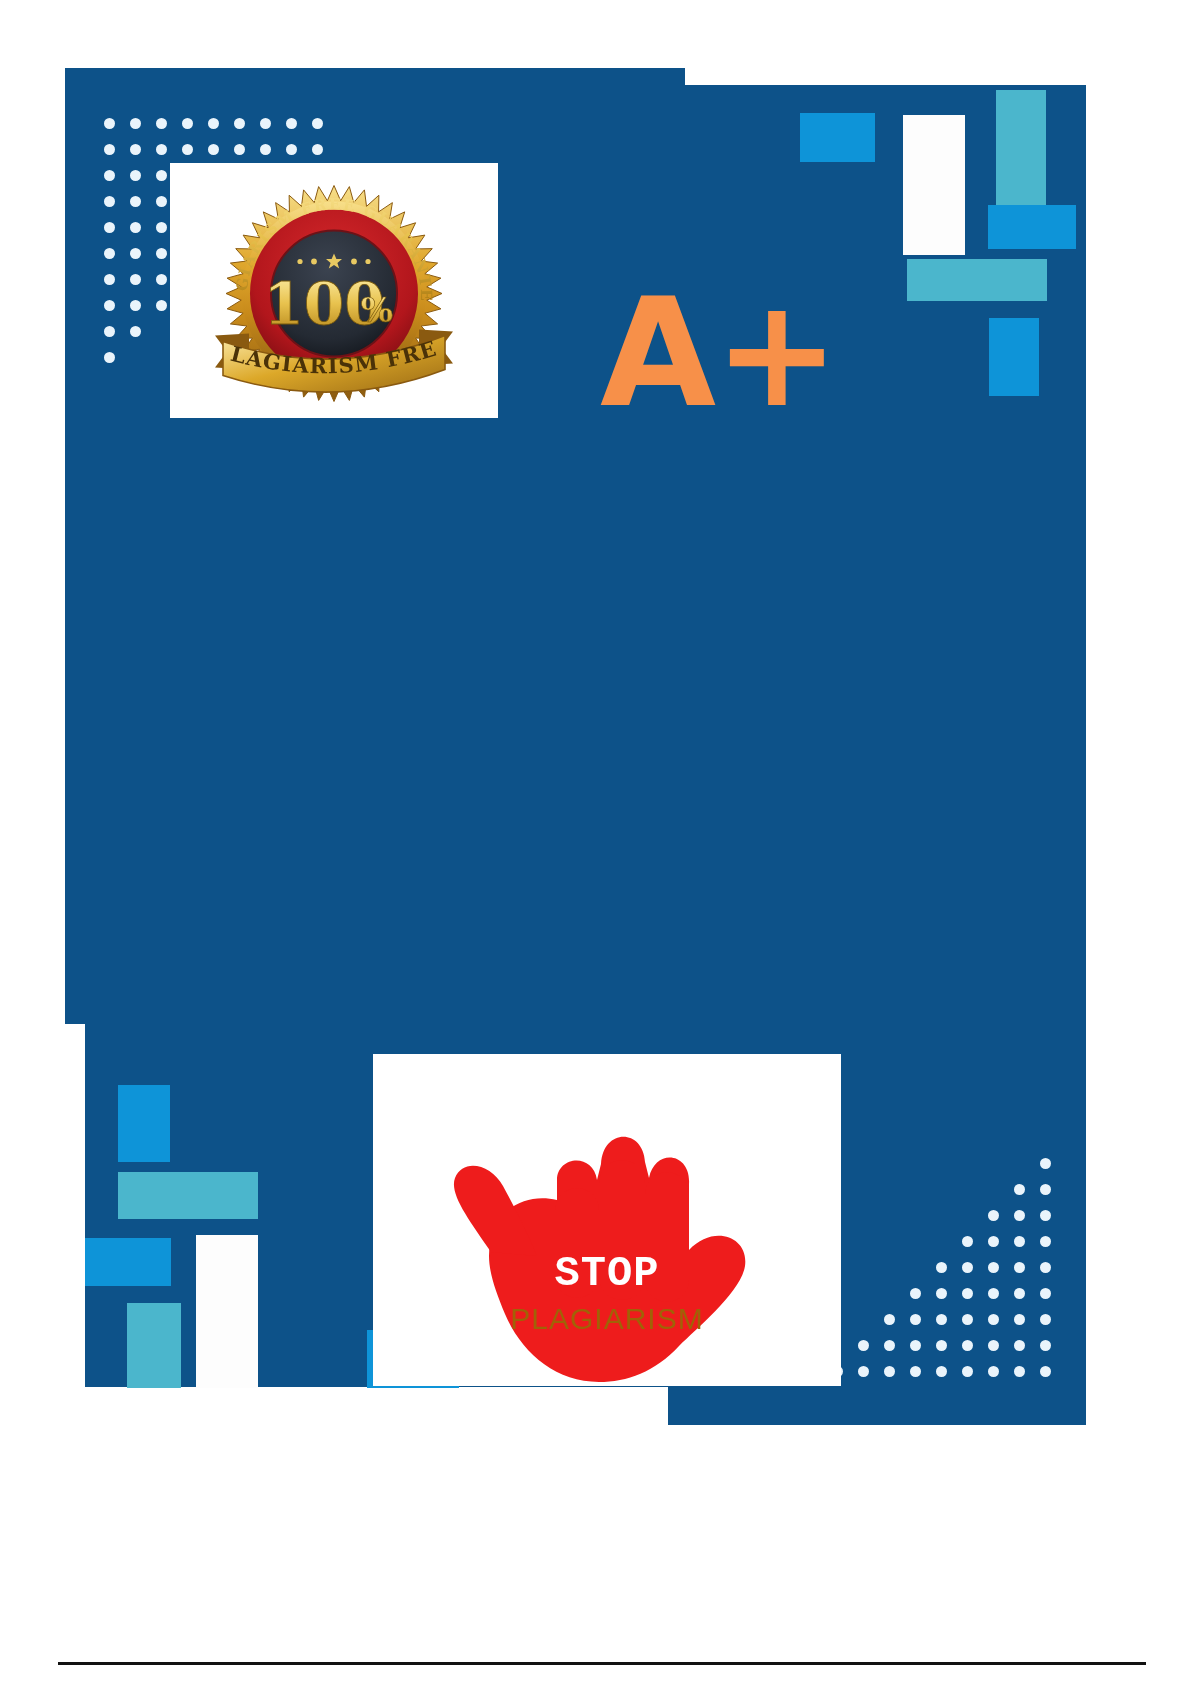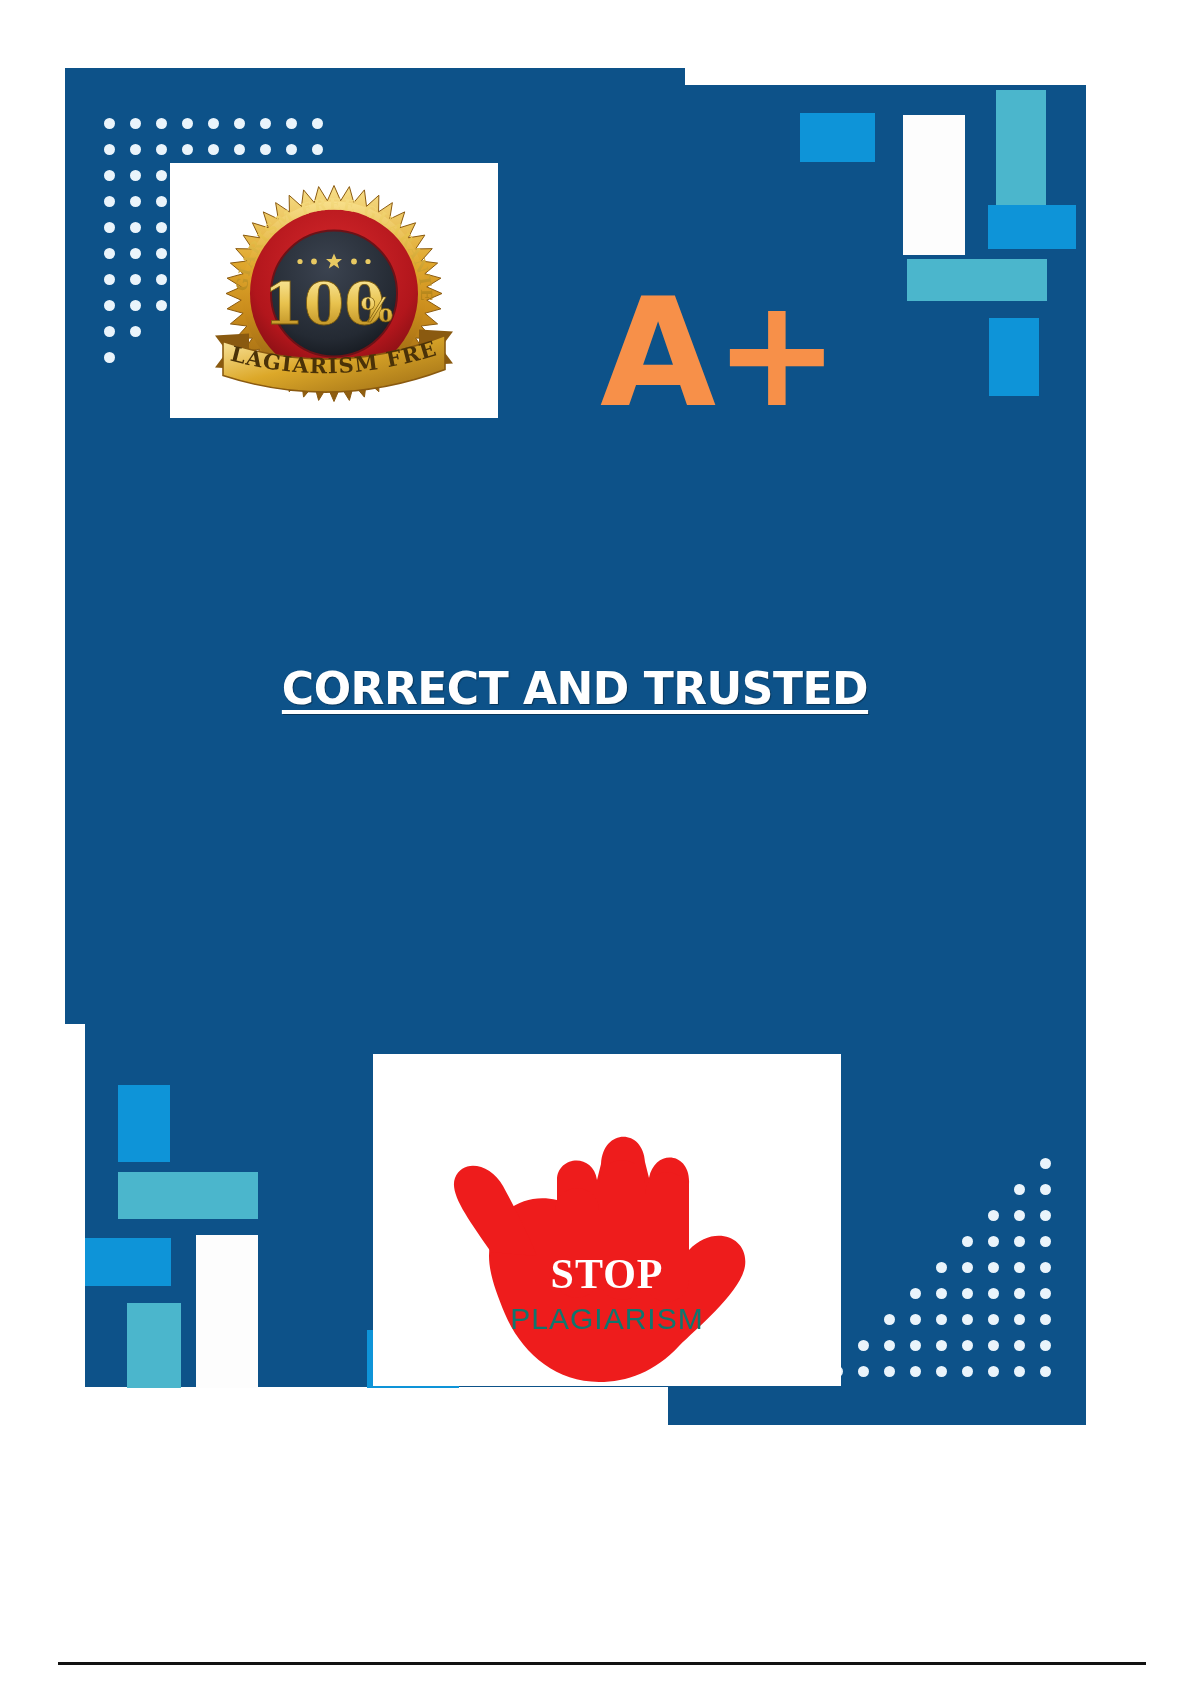--- a/index.html
+++ b/index.html
@@ -130,31 +130,31 @@
     background: #ffffff;
     overflow: hidden;
   }
   #stop-hand { position: absolute; left: 50%; top: 6px; transform: translateX(-50%); }
   #stop-word {
     position: absolute;
     left: 0; right: 0;
     top: 196px;
     text-align: center;
     color: #ffffff;
-    font-family: Liberation Serif, serif;
+    font-family: Liberation Mono, monospace;
     font-weight: bold;
     font-size: 42px;
     letter-spacing: 1px;
   }
   #plag-word {
     position: absolute;
     left: 0; right: 0;
     top: 248px;
     text-align: center;
-    color: #0f766e;
+    color: #a16207;
     font-family: "Liberation Sans", sans-serif;
     font-weight: normal;
     font-size: 30px;
     letter-spacing: 1px;
   }
 
   
   #bottom-rule {
     position: absolute;
     left: 58px;
@@ -343,21 +343,20 @@
       <path d="M 14 158 Q 125 196 236 152 L 236 186 Q 125 228 14 192 Z" fill="url(#gold2)" stroke="#8a5a10" stroke-width="1.6"></path>
       <text font-family="DejaVu Serif, serif" font-size="21" font-weight="bold" fill="#4a3208" letter-spacing="1.2">
         <textPath href="#ribpath" startOffset="50%" text-anchor="middle">PLAGIARISM FREE</textPath>
       </text>
     </svg>
   </div>
 
   <div id="aplus">A+</div>
 
   <div id="title-block">
-    <span class="tline u">CORRECT AND TRUSTED</span>
   </div>
 
   <div id="stop-frame">
     <svg id="stop-hand" width="420" height="330" viewBox="0 0 420 330">
       <g fill="#ee1c1c">
 
         <path d="M 92 196
                  C 92 150, 128 132, 160 140
                  L 160 120
                  C 160 96, 196 92, 200 120

